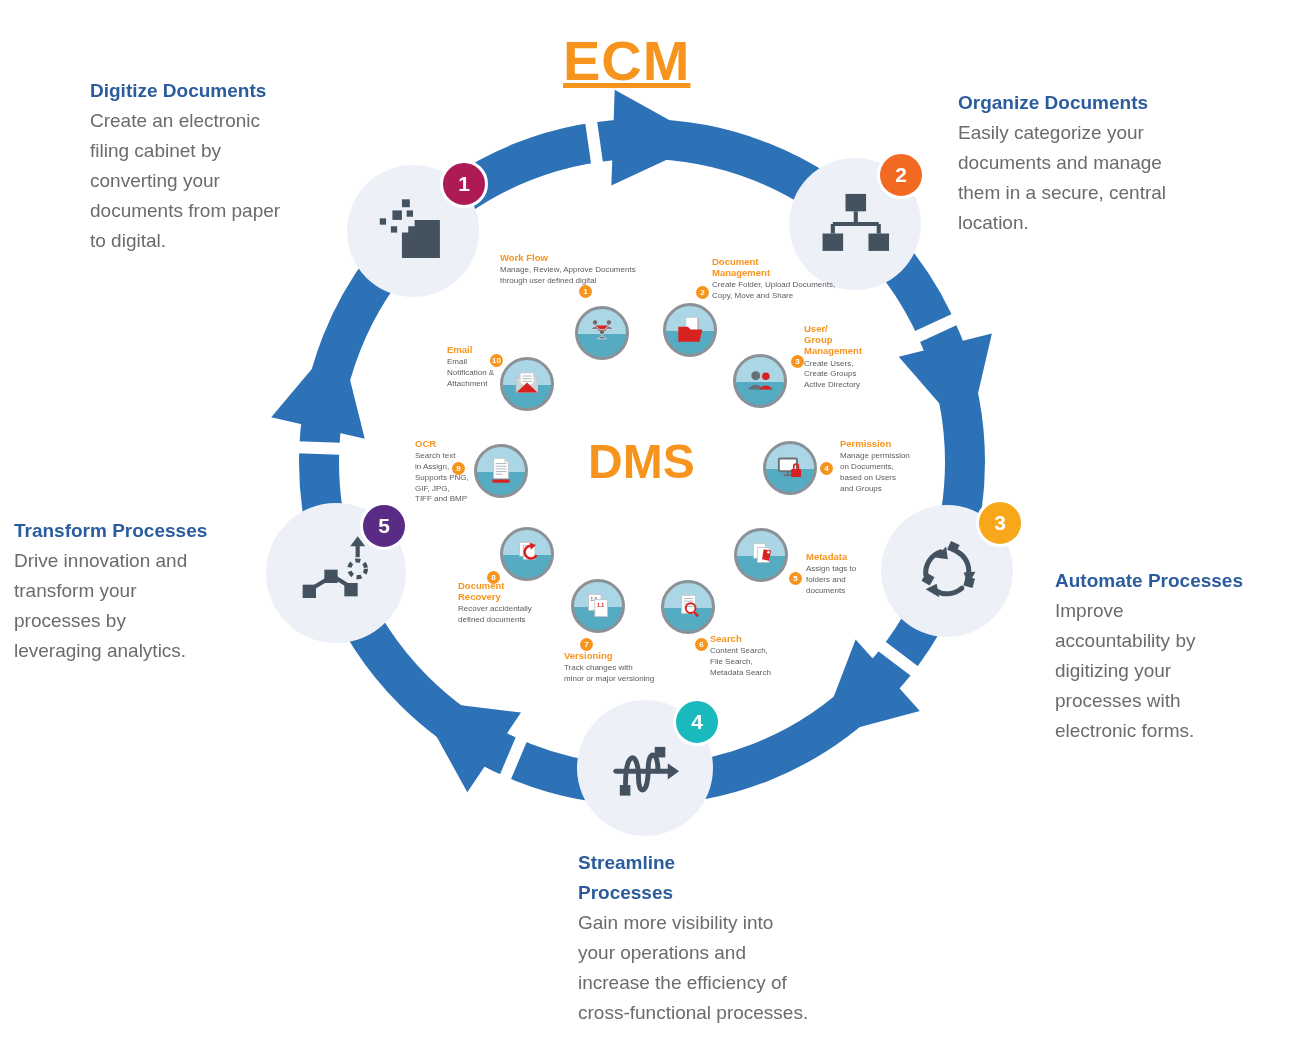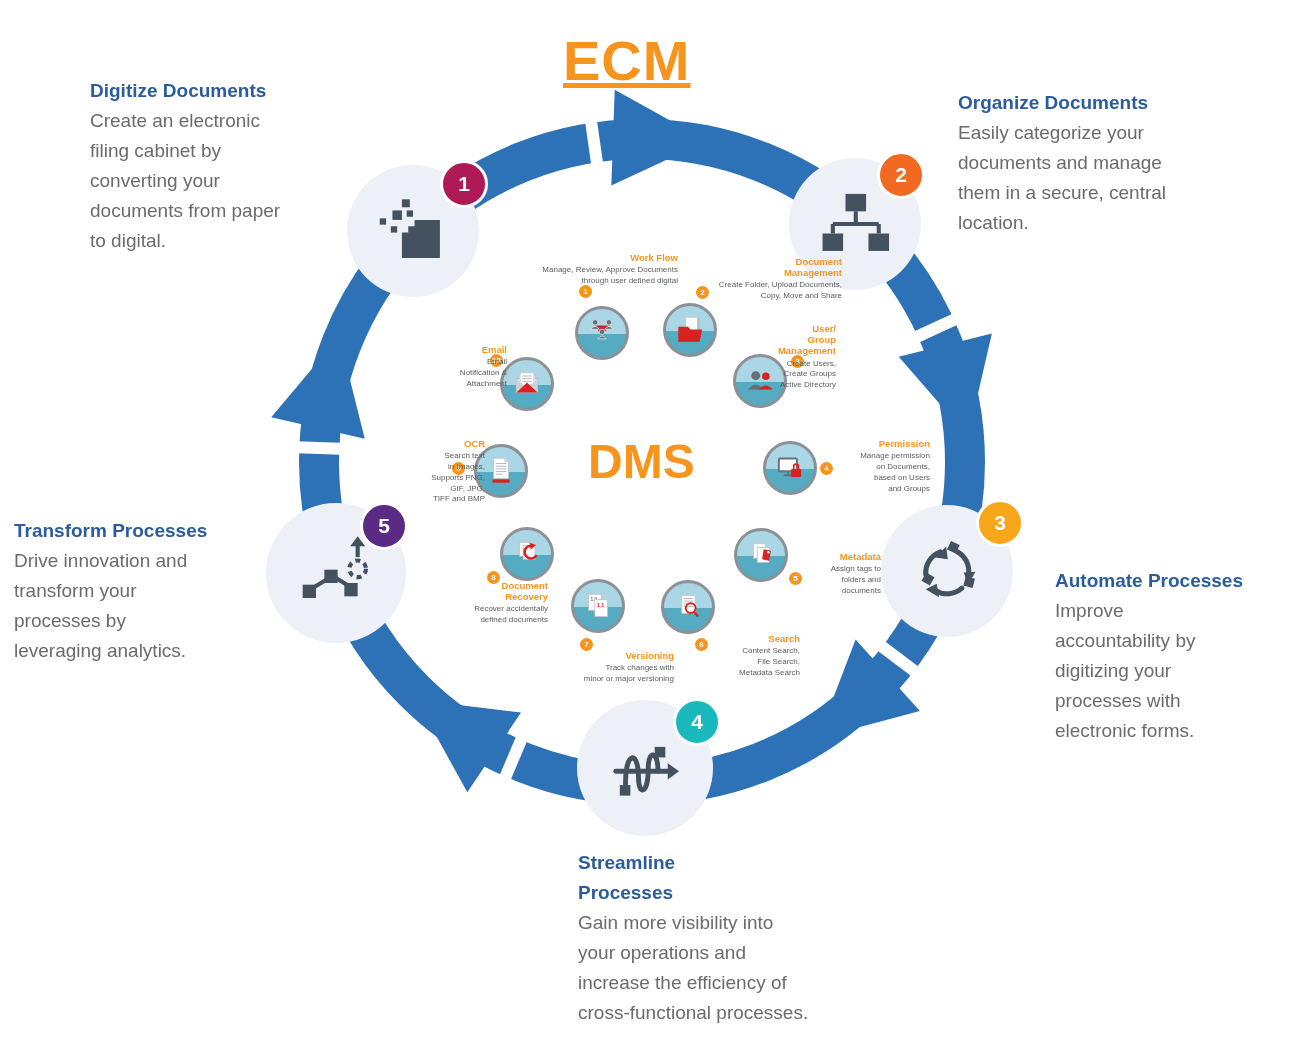--- a/index.html
+++ b/index.html
@@ -14,21 +14,21 @@
   .big-circle{position:absolute;border-radius:50%;background:#edf1f7;display:flex;
               align-items:center;justify-content:center;}
   .big-badge{position:absolute;width:42px;height:42px;border-radius:50%;color:#ffffff;
              font-weight:bold;font-size:21px;display:flex;align-items:center;justify-content:center;
              border:3px solid #ffffff;box-sizing:content-box;}
   .fi-circle{position:absolute;width:54px;height:54px;border-radius:50%;border:3px solid #8b9196;
              background:linear-gradient(180deg,#abd6e5 0%,#abd6e5 52%,#55abc1 52%,#55abc1 100%);
              display:flex;align-items:center;justify-content:center;box-sizing:border-box;}
   .fi-badge{position:absolute;width:13px;height:13px;border-radius:50%;background:#f7941d;color:#fff;
             font-size:8px;font-weight:bold;display:flex;align-items:center;justify-content:center;}
-  .fi-label{position:absolute;text-align:right;}
+  .fi-label{position:absolute;}
   .fi-label-title{font-size:9.5px;font-weight:bold;color:#f7941d;line-height:1.18;white-space:pre-line;}
   .fi-label-desc{font-size:8px;color:#595c5e;line-height:1.35;white-space:pre-line;margin-top:2px;}
 </style>
 </head>
 <body>
 
 <div id="canvas">
 
   <svg class="abs" style="left:0;top:0" width="1299" height="1048" viewBox="0 0 1299 1048">
     <circle cx="642" cy="462" r="323" fill="none" stroke="#2d72b7" stroke-width="40"></circle>
@@ -210,21 +210,21 @@
 
   <div class="fi-circle" style="left:733px;top:354px">
     <svg width="34" height="34" viewBox="0 0 32 32">
       <circle cx="12" cy="11" r="4.2" fill="#6a6f75"></circle>
       <path d="M4.5 24 q7.5 -9 15 0 z" fill="#6a6f75"></path>
       <circle cx="21.5" cy="11.5" r="3.6" fill="#d8221f"></circle>
       <path d="M15 24 q6.5 -7.5 13 0 z" fill="#d8221f"></path>
     </svg>
   </div>
   <div class="fi-badge" style="left:791px;top:355px">3</div>
-  <div class="fi-label" style="left:756px;top:323px;width:80px">
+  <div class="fi-label" style="left:804px;top:323px;width:80px">
     <div class="fi-label-title">User/
 Group
 Management</div>
     <div class="fi-label-desc">Create Users,
 Create Groups
 Active Directory</div>
   </div>
 
   <div class="fi-circle" style="left:763px;top:441px">
     <svg width="34" height="34" viewBox="0 0 32 32">
@@ -323,21 +323,21 @@
           <line x1="11" y1="16.5" x2="21" y2="16.5"></line>
         <line x1="11" y1="19" x2="17" y2="19"></line>
       </g>
       <rect x="8" y="24" width="16" height="3" fill="#d8221f"></rect>
     </svg>
   </div>
   <div class="fi-badge" style="left:452px;top:462px">9</div>
   <div class="fi-label" style="left:415px;top:438px;width:70px">
     <div class="fi-label-title">OCR</div>
     <div class="fi-label-desc">Search text
-in Images,
+in Assign,
 Supports PNG,
 GIF, JPG,
 TIFF and BMP</div>
   </div>
 
   <div class="fi-circle" style="left:500px;top:357px">
     <svg width="34" height="34" viewBox="0 0 32 32">
       <polygon points="6,11 16,4.5 26,11" fill="#ffffff" stroke="#b6bbc0" stroke-width="0.8"></polygon>
       <rect x="6" y="11" width="20" height="13" fill="#e6e9eb" stroke="#b6bbc0" stroke-width="0.8"></rect>
       <rect x="9.5" y="5.5" width="13" height="13" fill="#ffffff" stroke="#c3c7cb" stroke-width="0.8"></rect>

